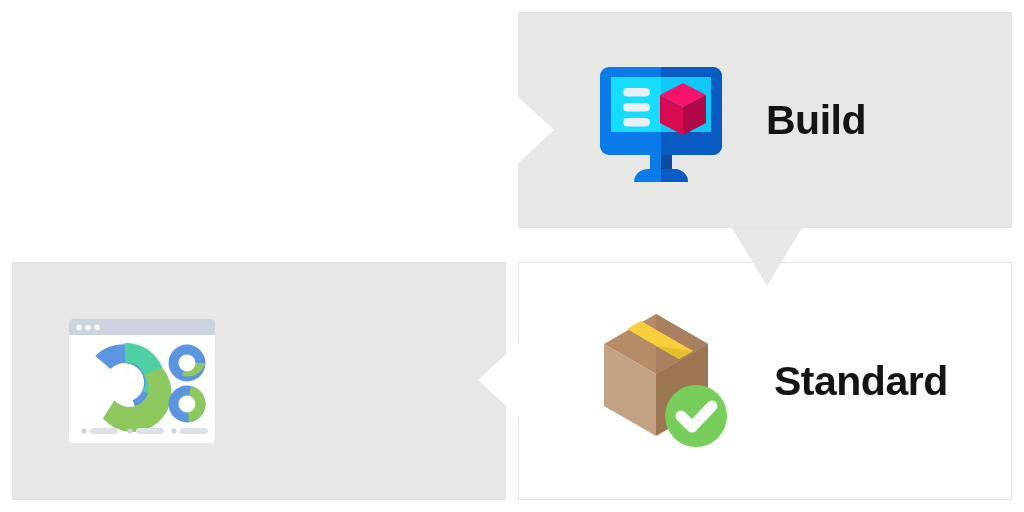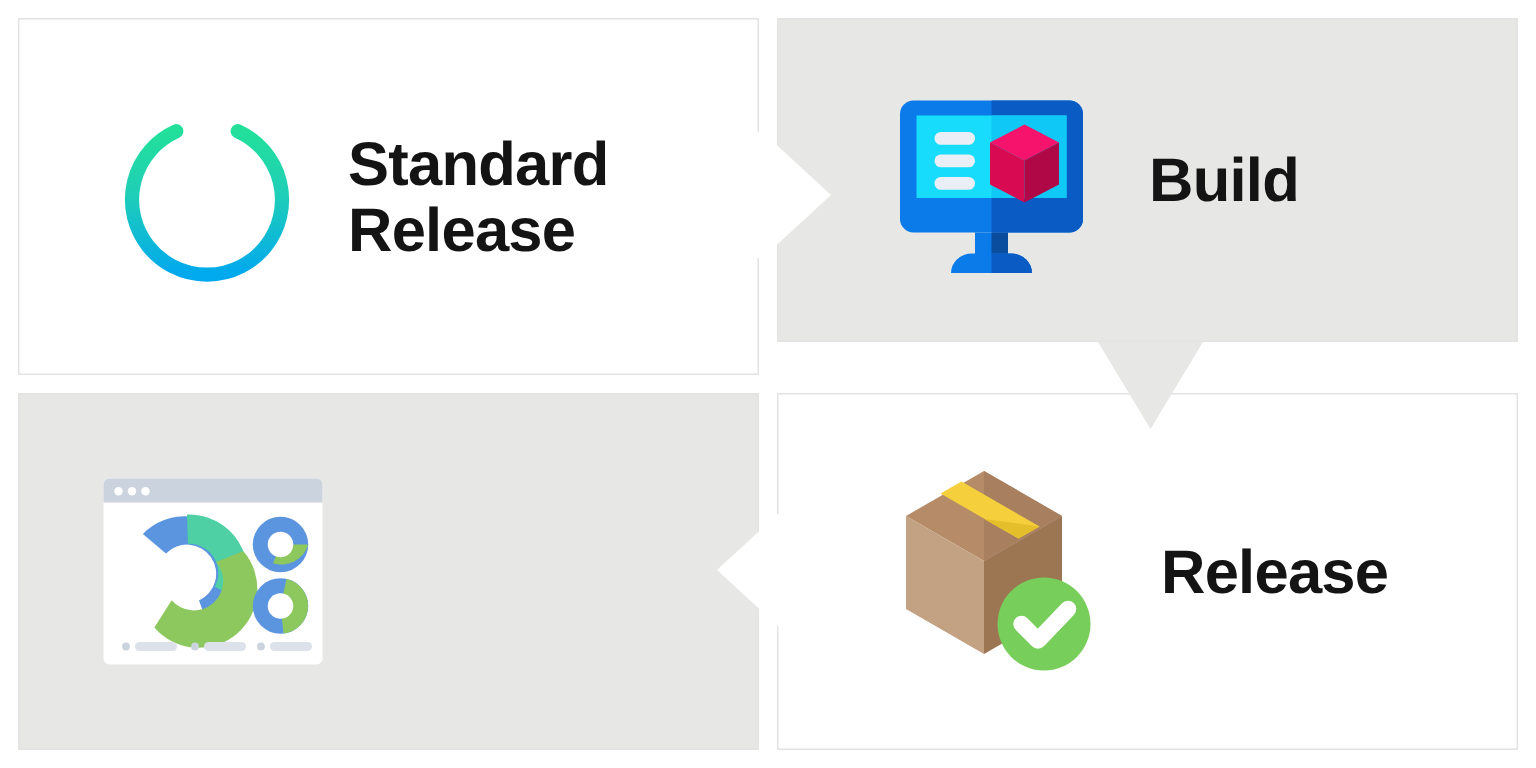--- a/index.html
+++ b/index.html
@@ -120,44 +120,20 @@
     clip-path: polygon(100% 0%, 100% 100%, 76% 100%, 0% 50%, 76% 0%);
   }
 
   svg { display: block; overflow: visible; }
 </style>
 </head>
 <body>
 
 <div id="stage">
 
-  <div class="panel panel-white" id="panel-standard-release">
-    <div class="panel-bg"></div>
-    <div class="panel-inner">
-
-      <div class="icon-slot">
-        <svg viewBox="0 0 128 128" width="128" height="128" aria-hidden="true">
-          <defs>
-            <linearGradient id="gPower" x1="0" y1="0" x2="0" y2="1">
-              <stop offset="0%" stop-color="#22E09A"></stop>
-              <stop offset="45%" stop-color="#1FCEB8"></stop>
-              <stop offset="100%" stop-color="#00A8EE"></stop>
-            </linearGradient>
-          </defs>
-
-          <path d="M 43.5 20.5 A 50 50 0 1 0 84.5 20.5" fill="none" stroke="url(#gPower)" stroke-width="9.5" stroke-linecap="round"></path>
-
-          <line x1="64" y1="12" x2="64" y2="62" stroke="url(#gPower)" stroke-width="9.5" stroke-linecap="round"></line>
-        </svg>
-      </div>
-
-      <div class="label">Standard
-Release</div>
-    </div>
-  </div>
 
   <div class="panel panel-gray" id="panel-build">
     <div class="panel-bg"></div>
     <div class="panel-inner">
 
       <div class="icon-slot">
         <svg viewBox="0 0 130 130" width="130" height="130" aria-hidden="true">
 
           <rect x="4" y="12" width="122" height="88" rx="9" fill="#0B7BEA"></rect>
           <path d="M 65 12 H 117 a 9 9 0 0 1 9 9 v 70 a 9 9 0 0 1 -9 9 H 65 Z" fill="#0A5BC4"></path>
@@ -249,21 +225,21 @@
 
           <polygon points="8,34 60,64 60,126 8,96" fill="#C3A183"></polygon>
 
           <polygon points="60,64 112,34 112,96 60,126" fill="#9C7553"></polygon>
 
           <circle cx="100" cy="106" r="31" fill="#78CE5A"></circle>
           <path d="M 85 106 L 96 117 L 116 96" fill="none" stroke="#ffffff" stroke-width="11" stroke-linecap="round" stroke-linejoin="round"></path>
         </svg>
       </div>
 
-      <div class="label">Release</div>
+      <div class="label">Standard</div>
     </div>
   </div>
 
   <div class="arrow" id="arrow-release-to-build"></div>
 
   <div class="arrow" id="arrow-build-to-delivery"></div>
 
   <div class="arrow" id="arrow-delivery-to-data"></div>
 
 </div>

